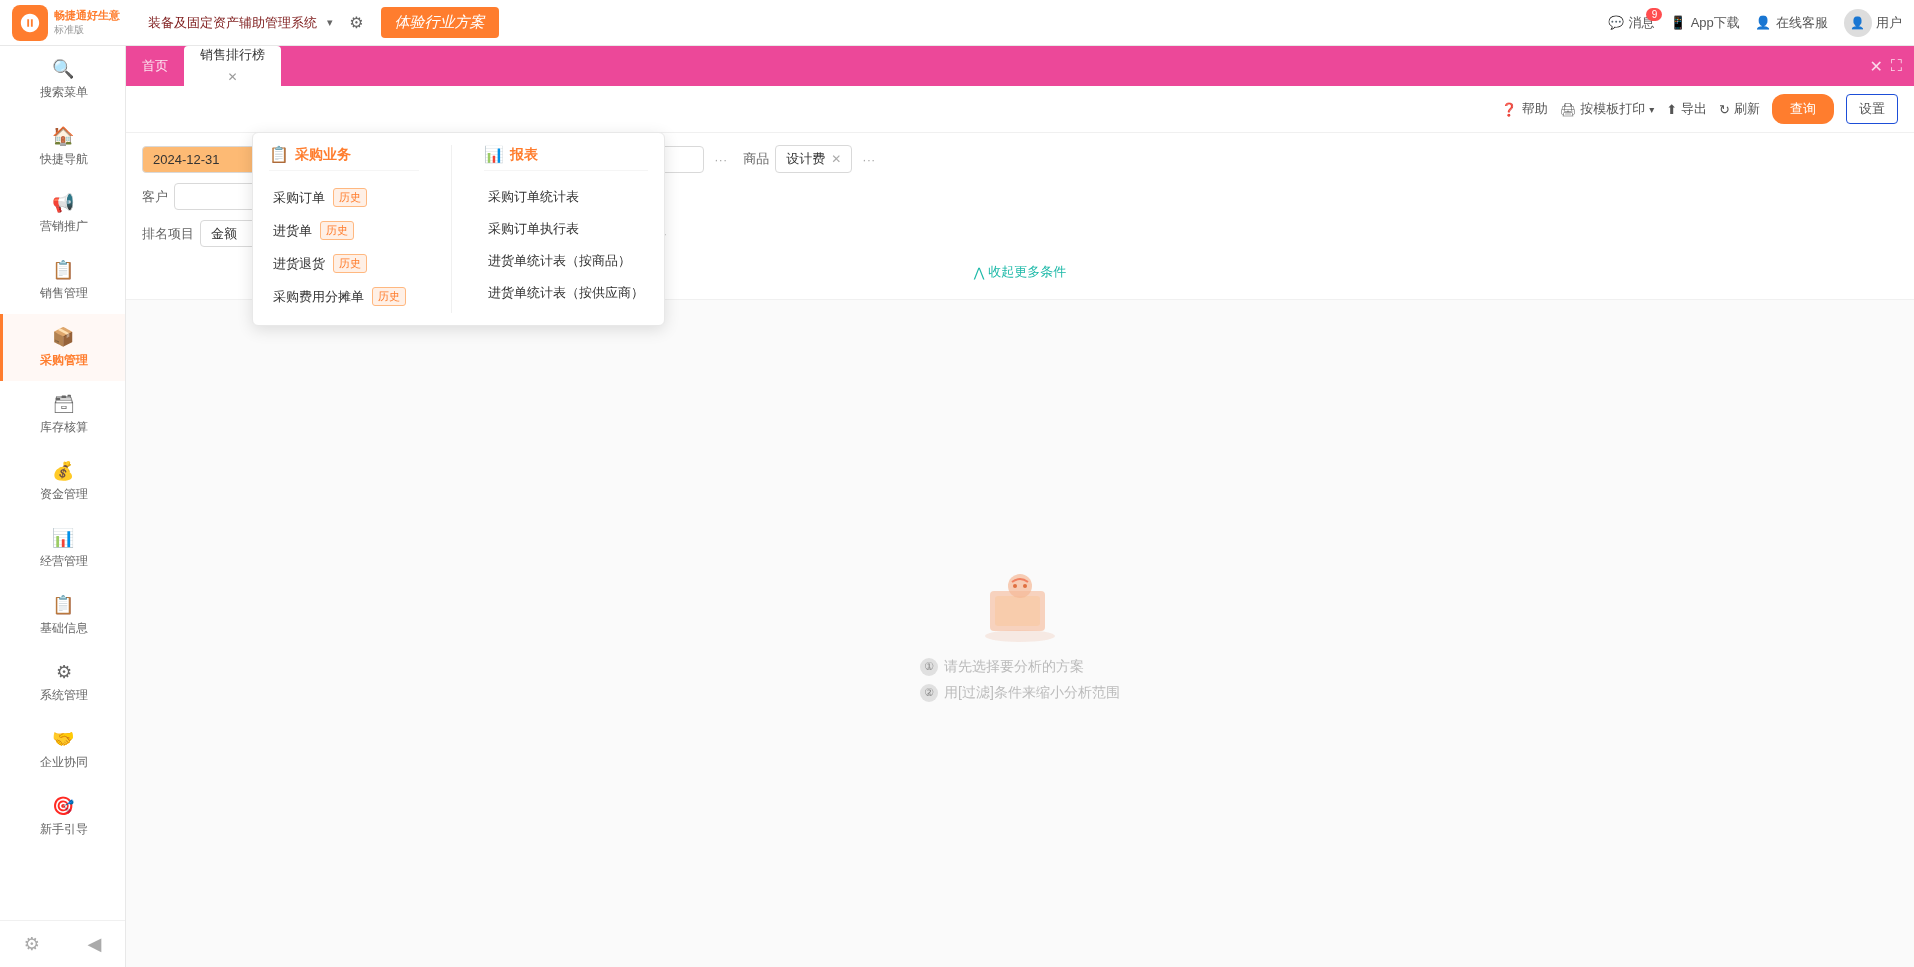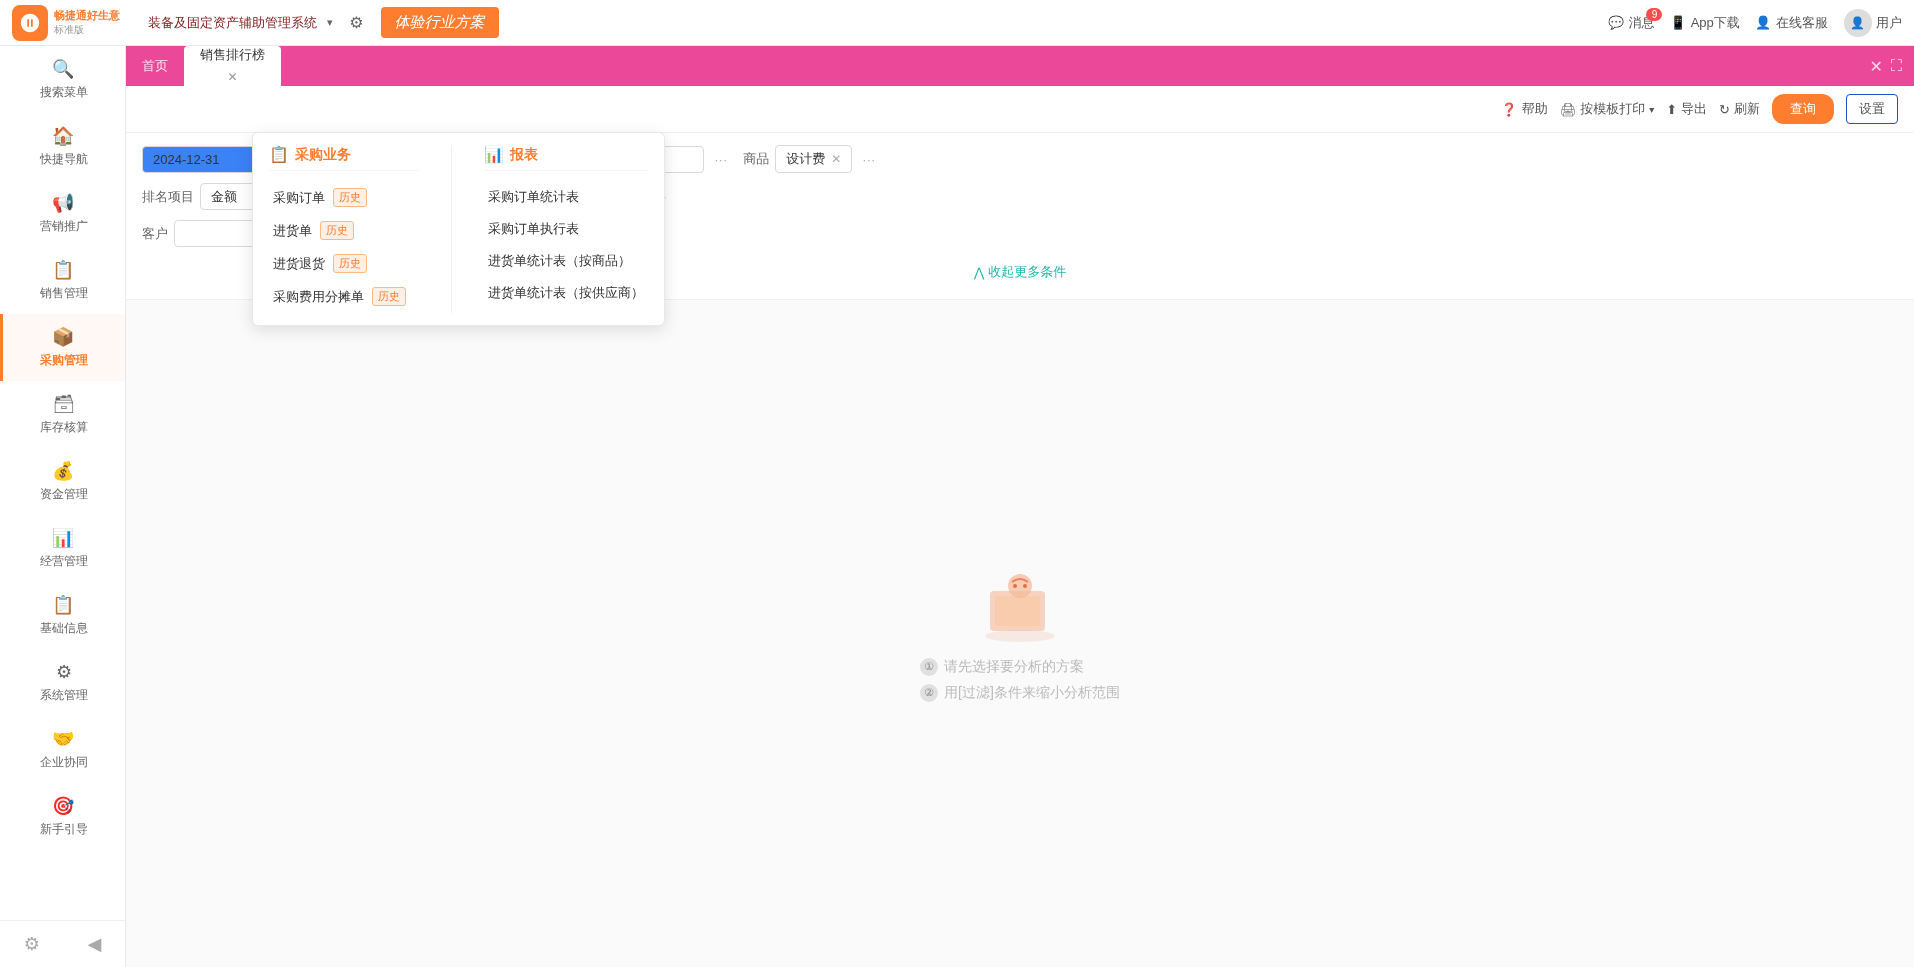--- a/index.html
+++ b/index.html
@@ -45,21 +45,21 @@
     .toolbar-right { margin-left: auto; display: flex; align-items: center; gap: 12px; }
     .toolbar-btn { display: flex; align-items: center; gap: 4px; cursor: pointer; color: #555; font-size: 13px; }
     .query-btn { background: #ff7d2e; color: #fff; border: none; border-radius: 12px; padding: 6px 18px; font-size: 13px; cursor: pointer; }
     .settings-btn { border: 1px solid #1d4ed8; background: #fff; color: #555; border-radius: 4px; padding: 5px 12px; font-size: 13px; cursor: pointer; }
 
     
     .filter-area { background: #fff; padding: 12px 16px; border-bottom: 1px solid #f0f0f0; flex-shrink: 0; }
     .filter-row { display: flex; align-items: center; gap: 16px; margin-bottom: 10px; flex-wrap: wrap; }
     .filter-label { color: #666; font-size: 13px; white-space: nowrap; }
     .filter-control { display: flex; align-items: center; gap: 6px; }
-    .filter-input { border: 1px solid #d9d9d9; border-radius: 4px; padding: 5px 10px; font-size: 13px; color: #333; background: #3b82f6; min-width: 180px; }
+    .filter-input { border: 1px solid #d9d9d9; border-radius: 4px; padding: 5px 10px; font-size: 13px; color: #333; background: #fdba74; min-width: 180px; }
     .filter-select { border: 1px solid #d9d9d9; border-radius: 4px; padding: 5px 10px; font-size: 13px; color: #333; background: #fff; min-width: 120px; appearance: none; }
     .filter-tag { background: #fff; border: 1px solid #d9d9d9; border-radius: 4px; padding: 4px 10px; font-size: 13px; display: flex; align-items: center; gap: 6px; }
     .filter-tag-close { color: #aaa; cursor: pointer; font-size: 12px; }
     .filter-dots { color: #aaa; cursor: pointer; margin-left: 4px; }
     .filter-collapse { display: flex; align-items: center; justify-content: center; padding: 6px; cursor: pointer; color: #1db9a8; font-size: 13px; gap: 4px; }
 
     
     .empty-state { flex: 1; display: flex; flex-direction: column; align-items: center; justify-content: center; gap: 12px; background: #fafafa; }
     .empty-icon { width: 100px; height: 80px; position: relative; }
     .empty-text { color: #bbb; font-size: 14px; display: flex; flex-direction: column; align-items: flex-start; gap: 8px; }
@@ -239,35 +239,35 @@
             <span class="filter-label">商品</span>
             <div class="filter-tag">
               <span>设计费</span>
               <span class="filter-tag-close">✕</span>
             </div>
             <span class="filter-dots">···</span>
           </div>
         </div>
         <div class="filter-row">
           <div class="filter-control">
-            <span class="filter-label">排名项目</span>
-            <select class="filter-select" style="min-width:180px;"><option>金额</option></select>
-            <span class="filter-dots">···</span>
-          </div>
-          <div class="filter-control">
-            <span class="filter-label">业务员</span>
+            <span class="filter-label">客户</span>
             <select class="filter-select" style="min-width:180px;">
               <option></option>
             </select>
             <span class="filter-dots">···</span>
           </div>
         </div>
         <div class="filter-row">
           <div class="filter-control">
-            <span class="filter-label">客户</span>
+            <span class="filter-label">排名项目</span>
+            <select class="filter-select" style="min-width:180px;"><option>金额</option></select>
+            <span class="filter-dots">···</span>
+          </div>
+          <div class="filter-control">
+            <span class="filter-label">业务员</span>
             <select class="filter-select" style="min-width:180px;">
               <option></option>
             </select>
             <span class="filter-dots">···</span>
           </div>
         </div>
         <div class="filter-collapse">
           <span>⋀</span>
           <span>收起更多条件</span>
         </div>

